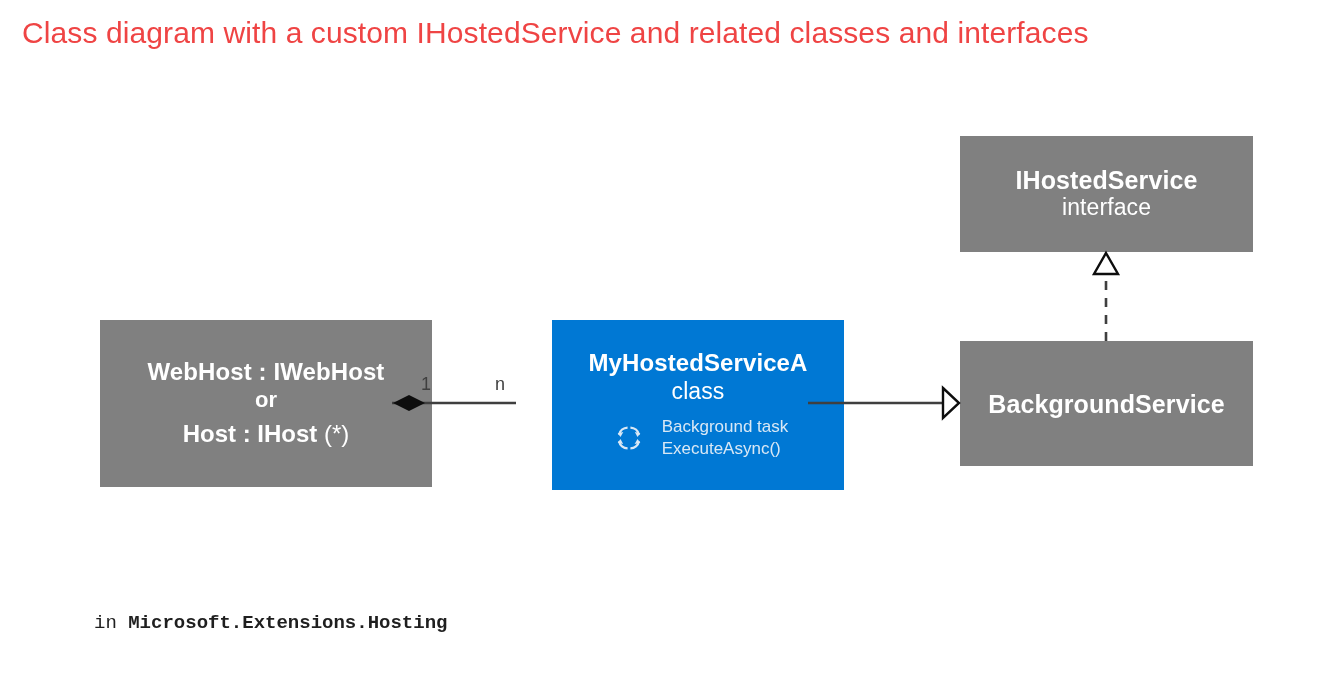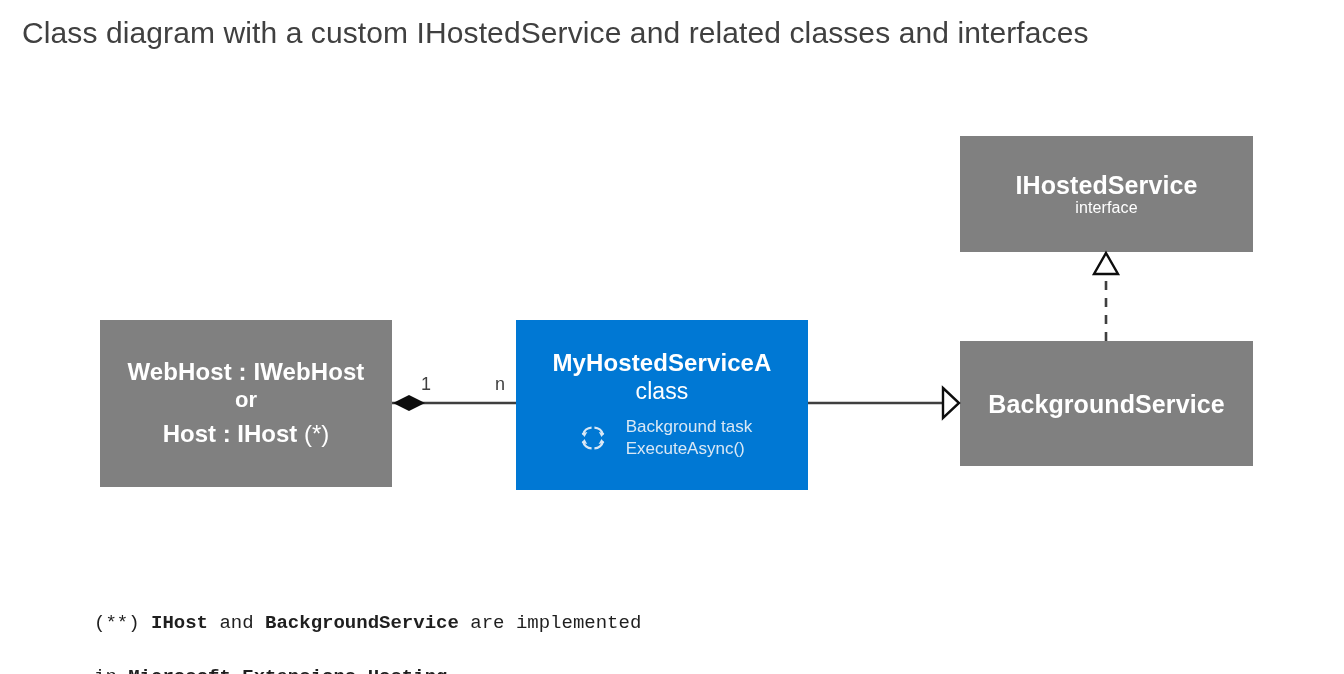--- a/index.html
+++ b/index.html
@@ -16,49 +16,49 @@
     -webkit-font-smoothing: antialiased;
   }
 
   
   #diagram-title {
     position: absolute;
     left: 22px;
     top: 16px;
     font-size: 30px;
     font-weight: 400;
-    color: #404040;
+    color: #ef4444;
     letter-spacing: 0.1px;
     white-space: nowrap;
   }
 
   
   .node {
     position: absolute;
     box-sizing: border-box;
     display: flex;
     flex-direction: column;
     align-items: center;
     justify-content: center;
     text-align: center;
     color: #ffffff;
   }
   .node.gray  { background: #808080; }
-  .node.blue  { background: #0078d4; }
+  .node.blue  { background: #0078d4; margin-left: 36px; }
 
   .node-title {
     font-weight: bold;
     font-size: 25px;
     line-height: 1.12;
     letter-spacing: 0.1px;
     white-space: nowrap;
   }
   .node-sub {
     font-weight: 400;
-    font-size: 16px;
+    font-size: 23px;
     line-height: 1.18;
     letter-spacing: 0.1px;
     white-space: nowrap;
   }
   .light { font-weight: 400; }
 
   
   #node-webhost .node-title { font-size: 24px; }
   #node-webhost .node-or    { font-size: 22px; font-weight: 700; line-height: 1.25; }
   #node-webhost .node-host  { font-size: 24px; font-weight: bold; line-height: 1.18; margin-top: 7px; }
@@ -118,21 +118,21 @@
     color: #1f1f1f;
     white-space: pre;
   }
   #footnote b { font-weight: bold; }
 </style>
 </head>
 <body>
 
 <div id="diagram-title">Class diagram with a custom IHostedService and related classes and interfaces</div>
 
-<div class="node gray" id="node-webhost" style="left:100px; top:320px; width:292px; height:167px;">
+<div class="node gray" id="node-webhost" style="left:100px; top:320px; width:332px; height:167px;">
   <div class="node-title">WebHost : IWebHost</div>
   <div class="node-or">or</div>
   <div class="node-host">
     <span>Host : IHost</span><span class="light">&nbsp;</span><span class="light">(*)</span>
   </div>
 </div>
 
 <div class="node blue" id="node-myhostedservice" style="left:516px; top:320px; width:292px; height:170px;">
   <div class="node-title">MyHostedServiceA</div>
   <div class="node-sub">class</div>
@@ -190,16 +190,15 @@
   <g>
     <line x1="1106" y1="341" x2="1106" y2="274" stroke="#3f3f3f" stroke-width="2.6" stroke-dasharray="9,8"></line>
     <polygon points="1106,253 1118,274 1094,274" fill="#ffffff" stroke="#0d0d0d" stroke-width="2.4" stroke-linejoin="miter"></polygon>
   </g>
 </svg>
 
 <div class="mult-label" id="mult-one">1</div>
 <div class="mult-label" id="mult-n">n</div>
 
 <div id="footnote">
-<div><span>(**) </span><b>IHost</b><span> and </span><b>BackgroundService</b><span> are implemented</span></div>
 <div><span>in </span><b>Microsoft.Extensions.Hosting</b></div>
 
 </div>
 
 </body></html>

